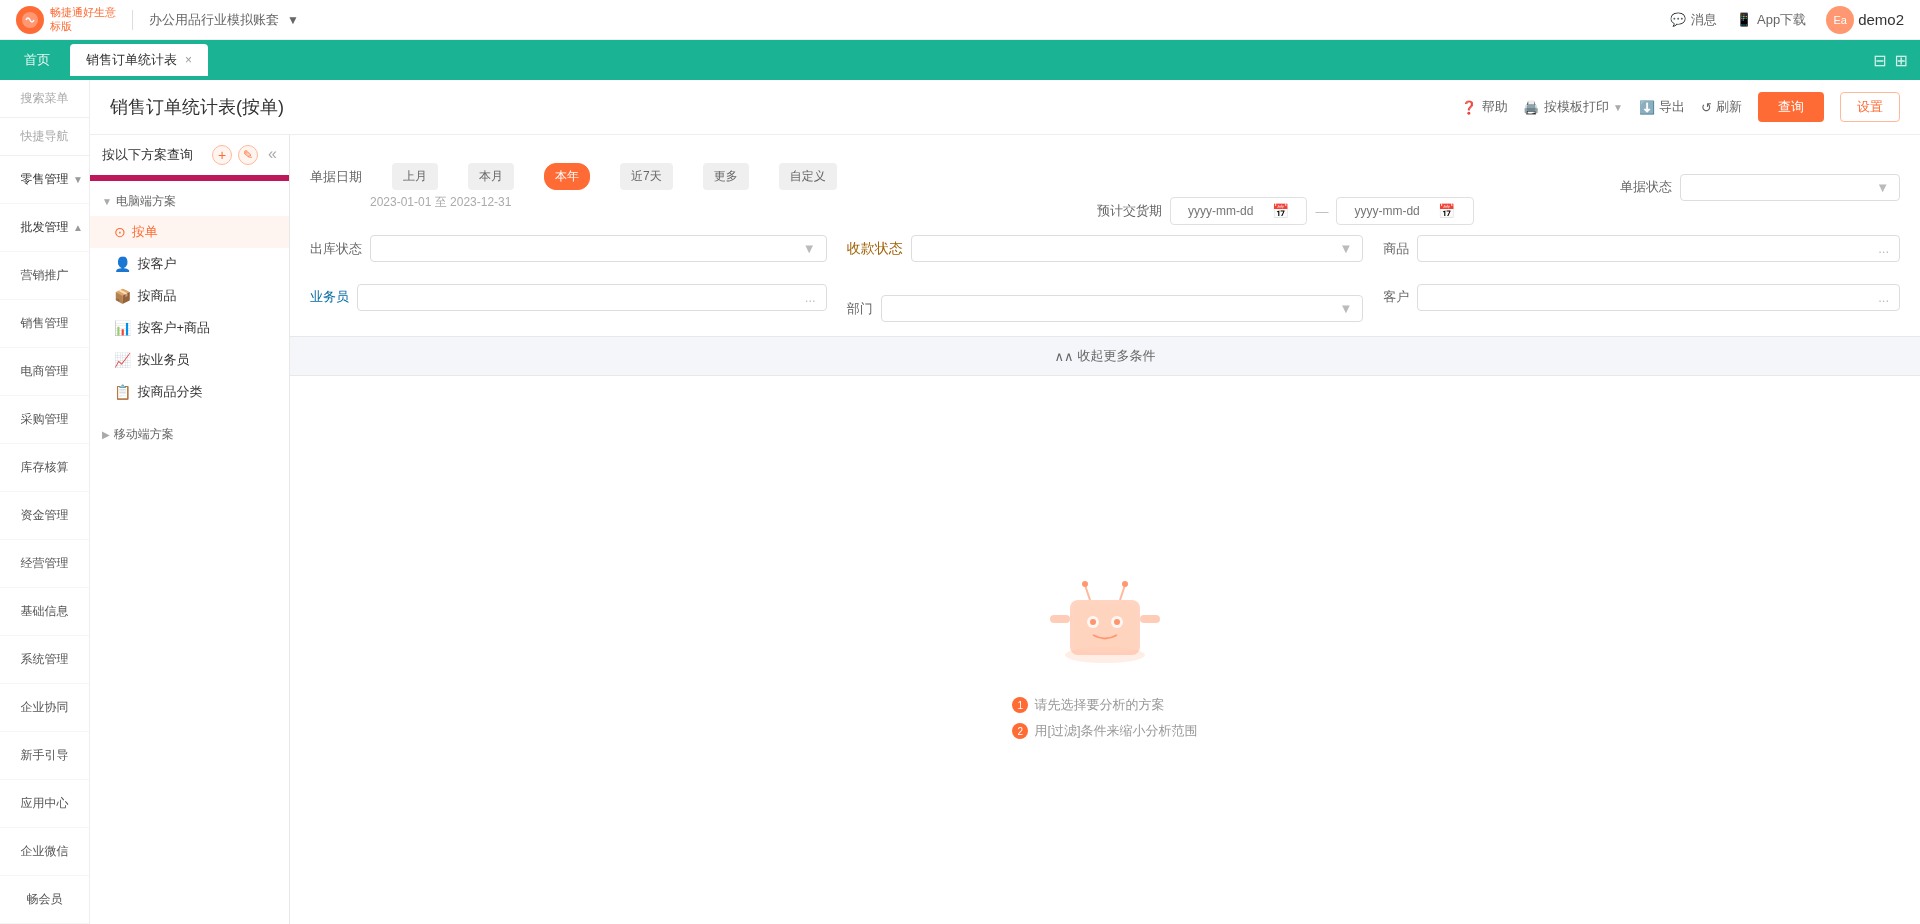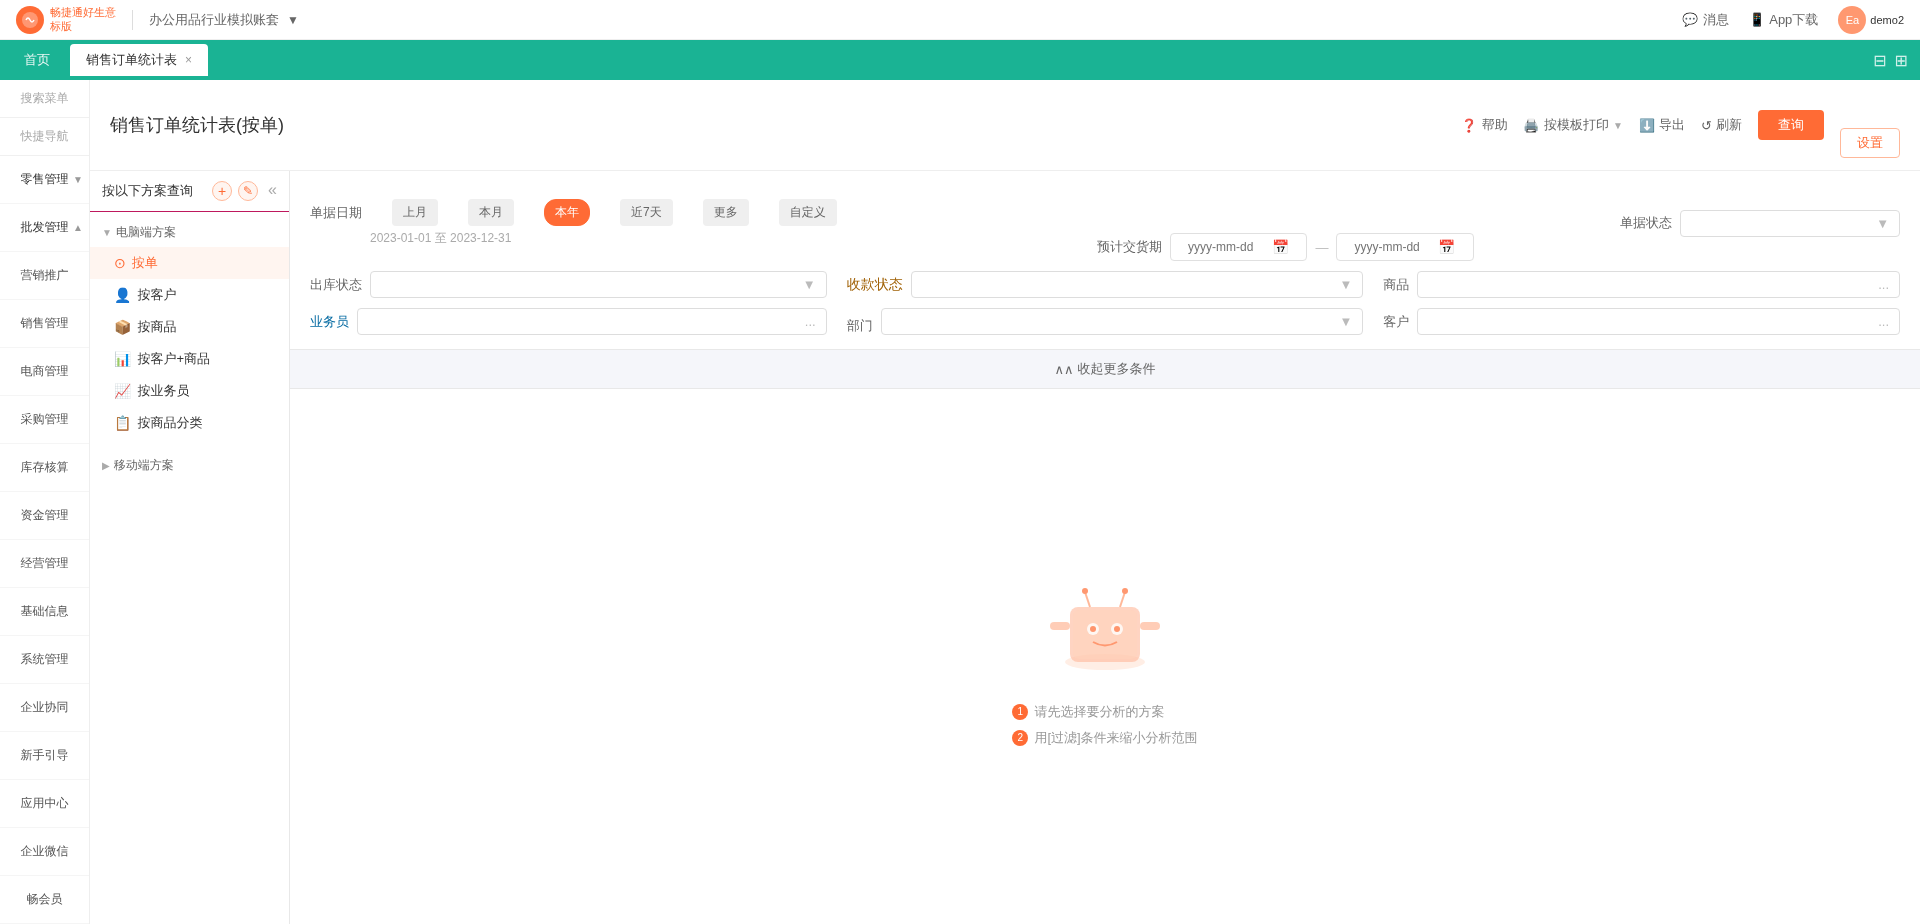--- a/index.html
+++ b/index.html
@@ -64,21 +64,21 @@
       width: 28px;
       height: 28px;
       border-radius: 50%;
       background: #ff9870;
       display: flex;
       align-items: center;
       justify-content: center;
       color: white;
       font-size: 11px;
     }
-    .user-name { font-size: 11px; color: #333; cursor: pointer; }
+    .user-name { font-size: 15px; color: #333; cursor: pointer; }
 
     
     .tab-bar {
       height: 40px;
       background: #1ab394;
       display: flex;
       align-items: center;
       padding: 0 0 0 8px;
       flex-shrink: 0;
       gap: 4px;
@@ -174,21 +174,21 @@
       background: #fff;
       border-right: 1px solid #e8e8e8;
       flex-shrink: 0;
       display: flex;
       flex-direction: column;
     }
     .scheme-header {
       padding: 10px 12px;
       font-size: 13px;
       color: #333;
-      border-bottom: 1px solid #be185d;
+      border-bottom: 6px solid #be185d;
       display: flex;
       align-items: center;
       justify-content: space-between;
     }
     .scheme-header-title { font-weight: 500; color: #333; }
     .scheme-header-actions { display: flex; gap: 6px; }
     .scheme-action-btn {
       width: 20px; height: 20px;
       border-radius: 50%;
       display: flex; align-items: center; justify-content: center;
@@ -276,21 +276,20 @@
       border: none;
     }
     .page-action-secondary {
       background: #fff;
       color: #ff6b35;
       padding: 5px 16px;
       border-radius: 4px;
       font-size: 13px;
       cursor: pointer;
       border: 1px solid #ffb899;
-      margin-top: 36px;
     }
     .date-btn {
       padding: 4px 10px;
       border-radius: 4px;
       font-size: 12px;
       cursor: pointer;
       border: 1px solid transparent;
       color: #666;
       margin-left: 24px;
     }
@@ -628,21 +627,21 @@
         </div>
 
         <div style="display:flex; align-items:center; background:#fff; padding: 0 20px 14px; gap:20px;">
           <div style="display:flex; align-items:center; gap:8px; flex:1;">
             <span style="font-size:13px;color:#0369a1;white-space:nowrap;">业务员</span>
             <div class="status-select" style="flex:1;">
               <span style="color:#bbb;font-size:13px;"></span>
               <span class="status-select-arrow">...</span>
             </div>
           </div>
-          <div style="display:flex; align-items:flex-end; gap:8px; flex:1;">
+          <div style="display:flex; align-items:center; gap:8px; flex:1;margin-top:23px;">
             <span style="font-size:13px;color:#666;white-space:nowrap;">部门</span>
             <div class="status-select" style="flex:1;">
               <span style="color:#bbb;font-size:13px;"></span>
               <span class="status-select-arrow">▼</span>
             </div>
           </div>
           <div style="display:flex; align-items:center; gap:8px; flex:1;">
             <span style="font-size:13px;color:#666;white-space:nowrap;">客户</span>
             <div class="status-select" style="flex:1;">
               <span style="color:#bbb;font-size:13px;"></span>

